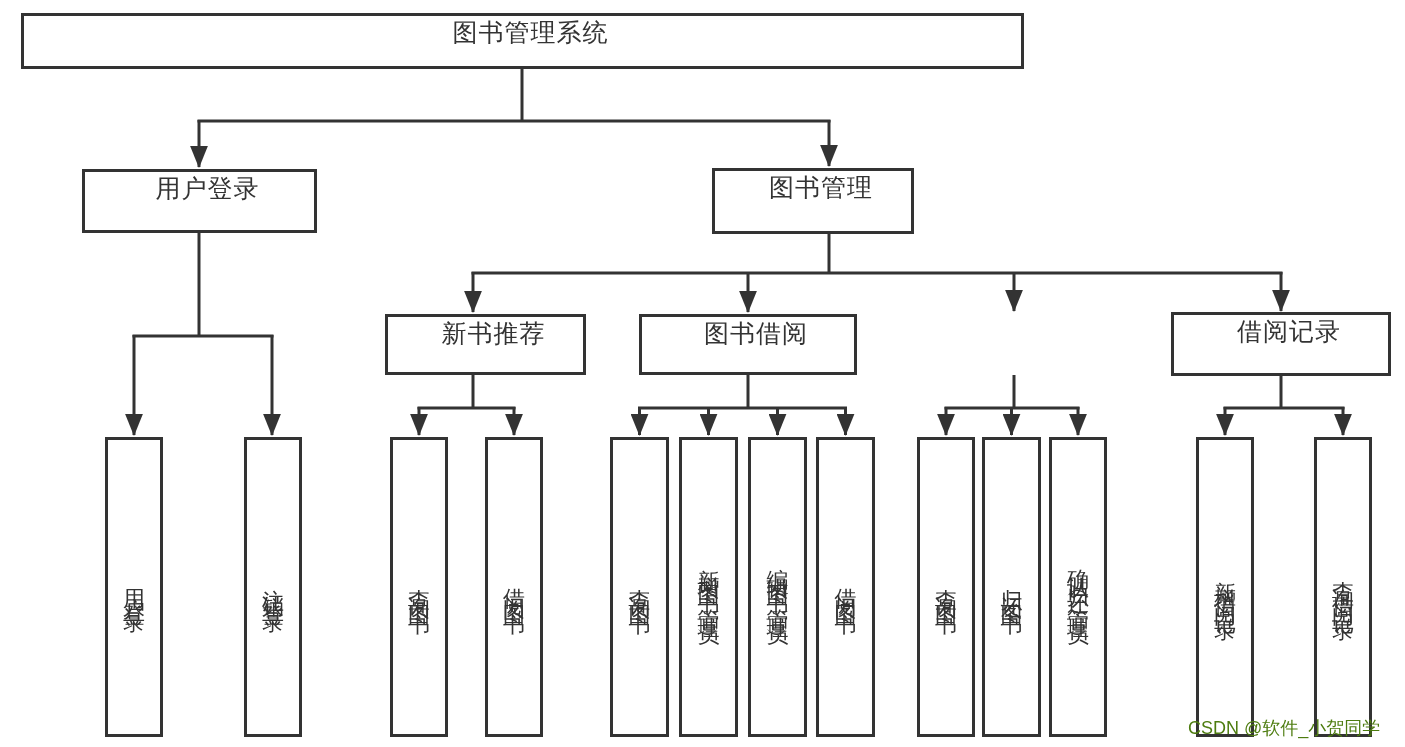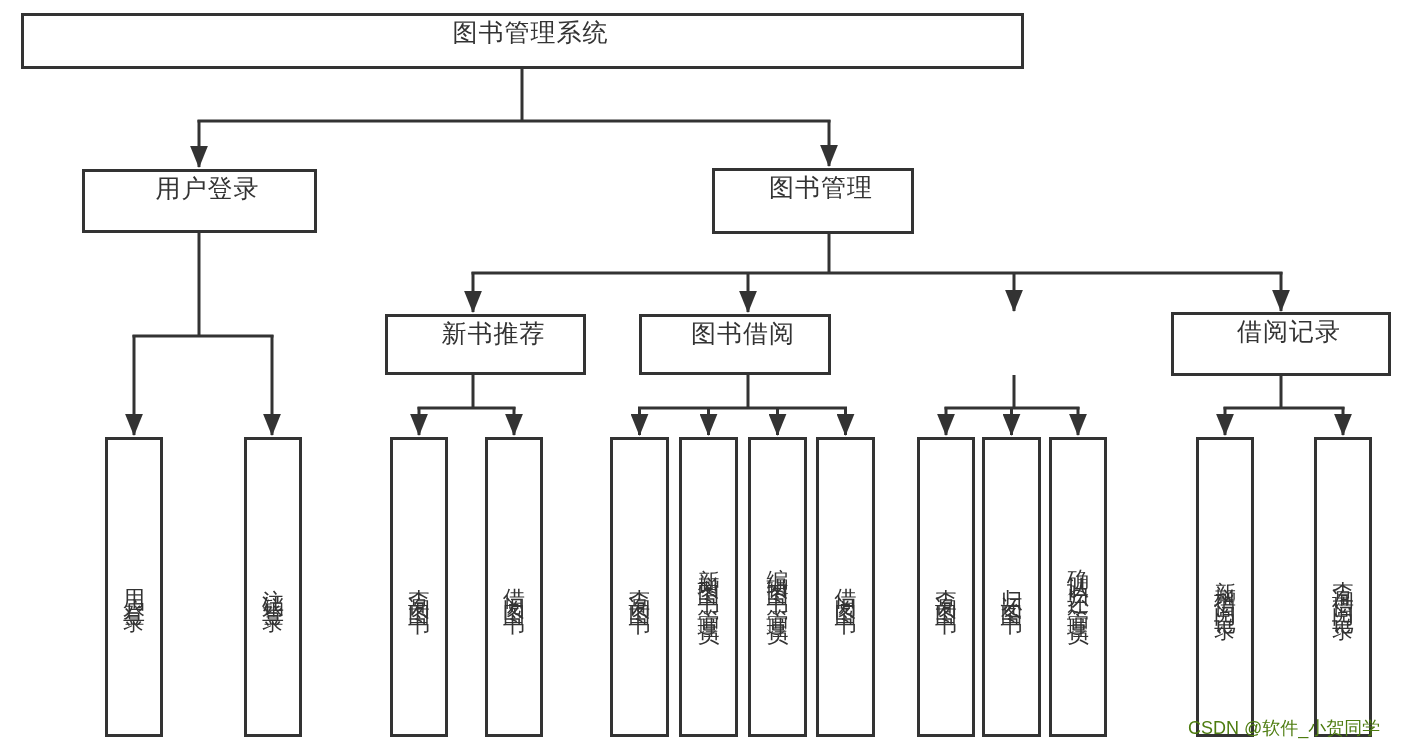--- a/index.html
+++ b/index.html
@@ -126,21 +126,21 @@
   <div class="node" style="left:82px; top:169px; width:235px; height:64px;">
     <span>用户登录</span>
   </div>
   <div class="node" style="left:712px; top:168px; width:202px; height:66px;">
     <span>图书管理</span>
   </div>
 
   <div class="node" style="left:376px; top:314px; width:201px; height:61px;margin-left:9px;">
     <span>新书推荐</span>
   </div>
-  <div class="node" style="left:639px; top:314px; width:192px; height:61px;">
+  <div class="node" style="left:639px; top:314px; width:218px; height:61px;">
     <span>图书借阅</span>
   </div>
   <div class="node" style="left:1171px; top:312px; width:220px; height:64px;">
     <span>借阅记录</span>
   </div>
 
   <div class="leaf" style="left:105px;">
     <span>用户登录</span>
   </div>
   <div class="leaf" style="left:244px;">

